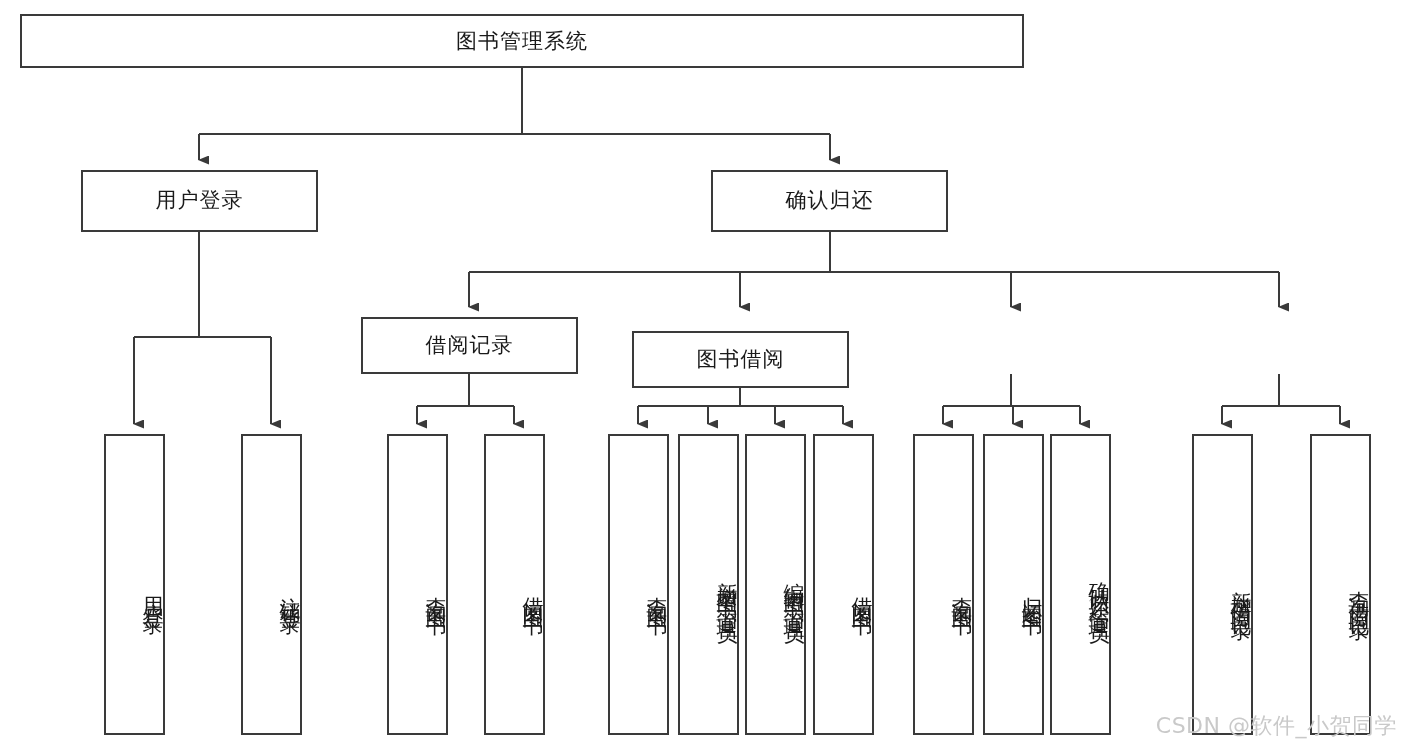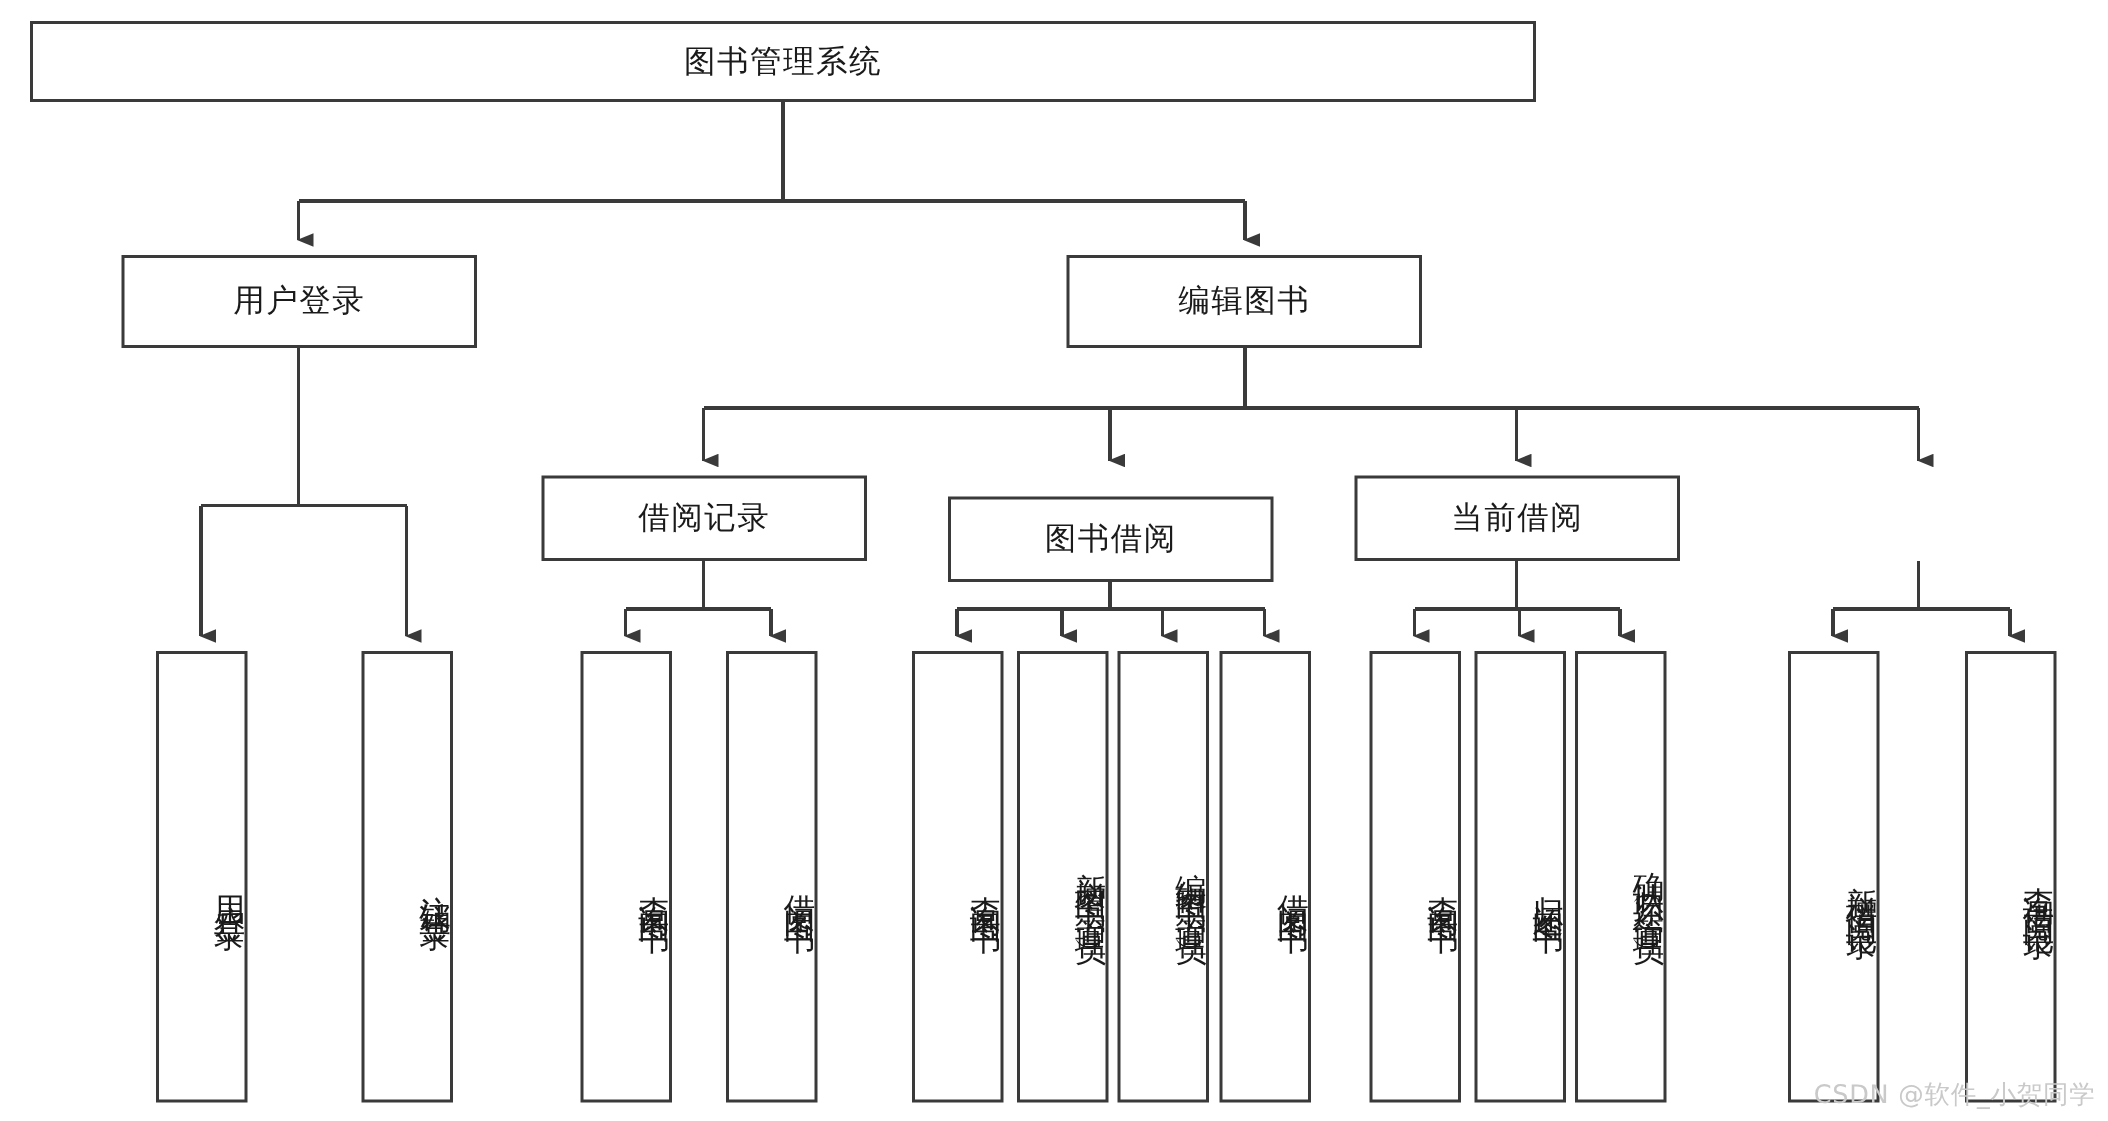--- a/index.html
+++ b/index.html
@@ -56,21 +56,21 @@
   }
   .node-v > span {
     writing-mode: vertical-rl;
     text-orientation: upright;
     display: block;
   }
   .watermark {
     position: absolute;
     right: 8px;
     bottom: 6px;
-    font-size: 17px;
+    font-size: 22px;
     color: #c9c9c9;
     letter-spacing: 0.5px;
     white-space: nowrap;
     user-select: none;
   }
 </style>
 </head>
 <body>
 
 <div id="diagram-root">
@@ -126,31 +126,28 @@
   </svg>
 
   <div class="node node-root" style="left: 20px; top: 14px; width: 1004px; height: 54px;">
       <span>图书管理系统</span>
     </div>
 
   <div class="node node-h" style="left: 81px; top: 170px; width: 237px; height: 62px;">
       <span>用户登录</span>
     </div>
   <div class="node node-h" style="left: 711px; top: 170px; width: 237px; height: 62px;">
-      <span>编辑图书</span>
+      <span>确认归还</span>
     </div>
 
   <div class="node node-h" style="left: 361px; top: 317px; width: 217px; height: 57px;">
       <span>借阅记录</span>
     </div>
   <div class="node node-h" style="left: 632px; top: 331px; width: 217px; height: 57px;">
       <span>图书借阅</span>
-    </div>
-  <div class="node node-h" style="left: 903px; top: 317px; width: 217px; height: 57px;">
-      <span>当前借阅</span>
     </div>
 
   <div class="node node-v" style="left: 104px; top: 434px; width: 61px; height: 301px;">
       <span>用户登录</span>
     </div>
   <div class="node node-v" style="left: 241px; top: 434px; width: 61px; height: 301px;">
       <span>注销登录</span>
     </div>
 
   <div class="node node-v" style="left: 387px; top: 434px; width: 61px; height: 301px;">

